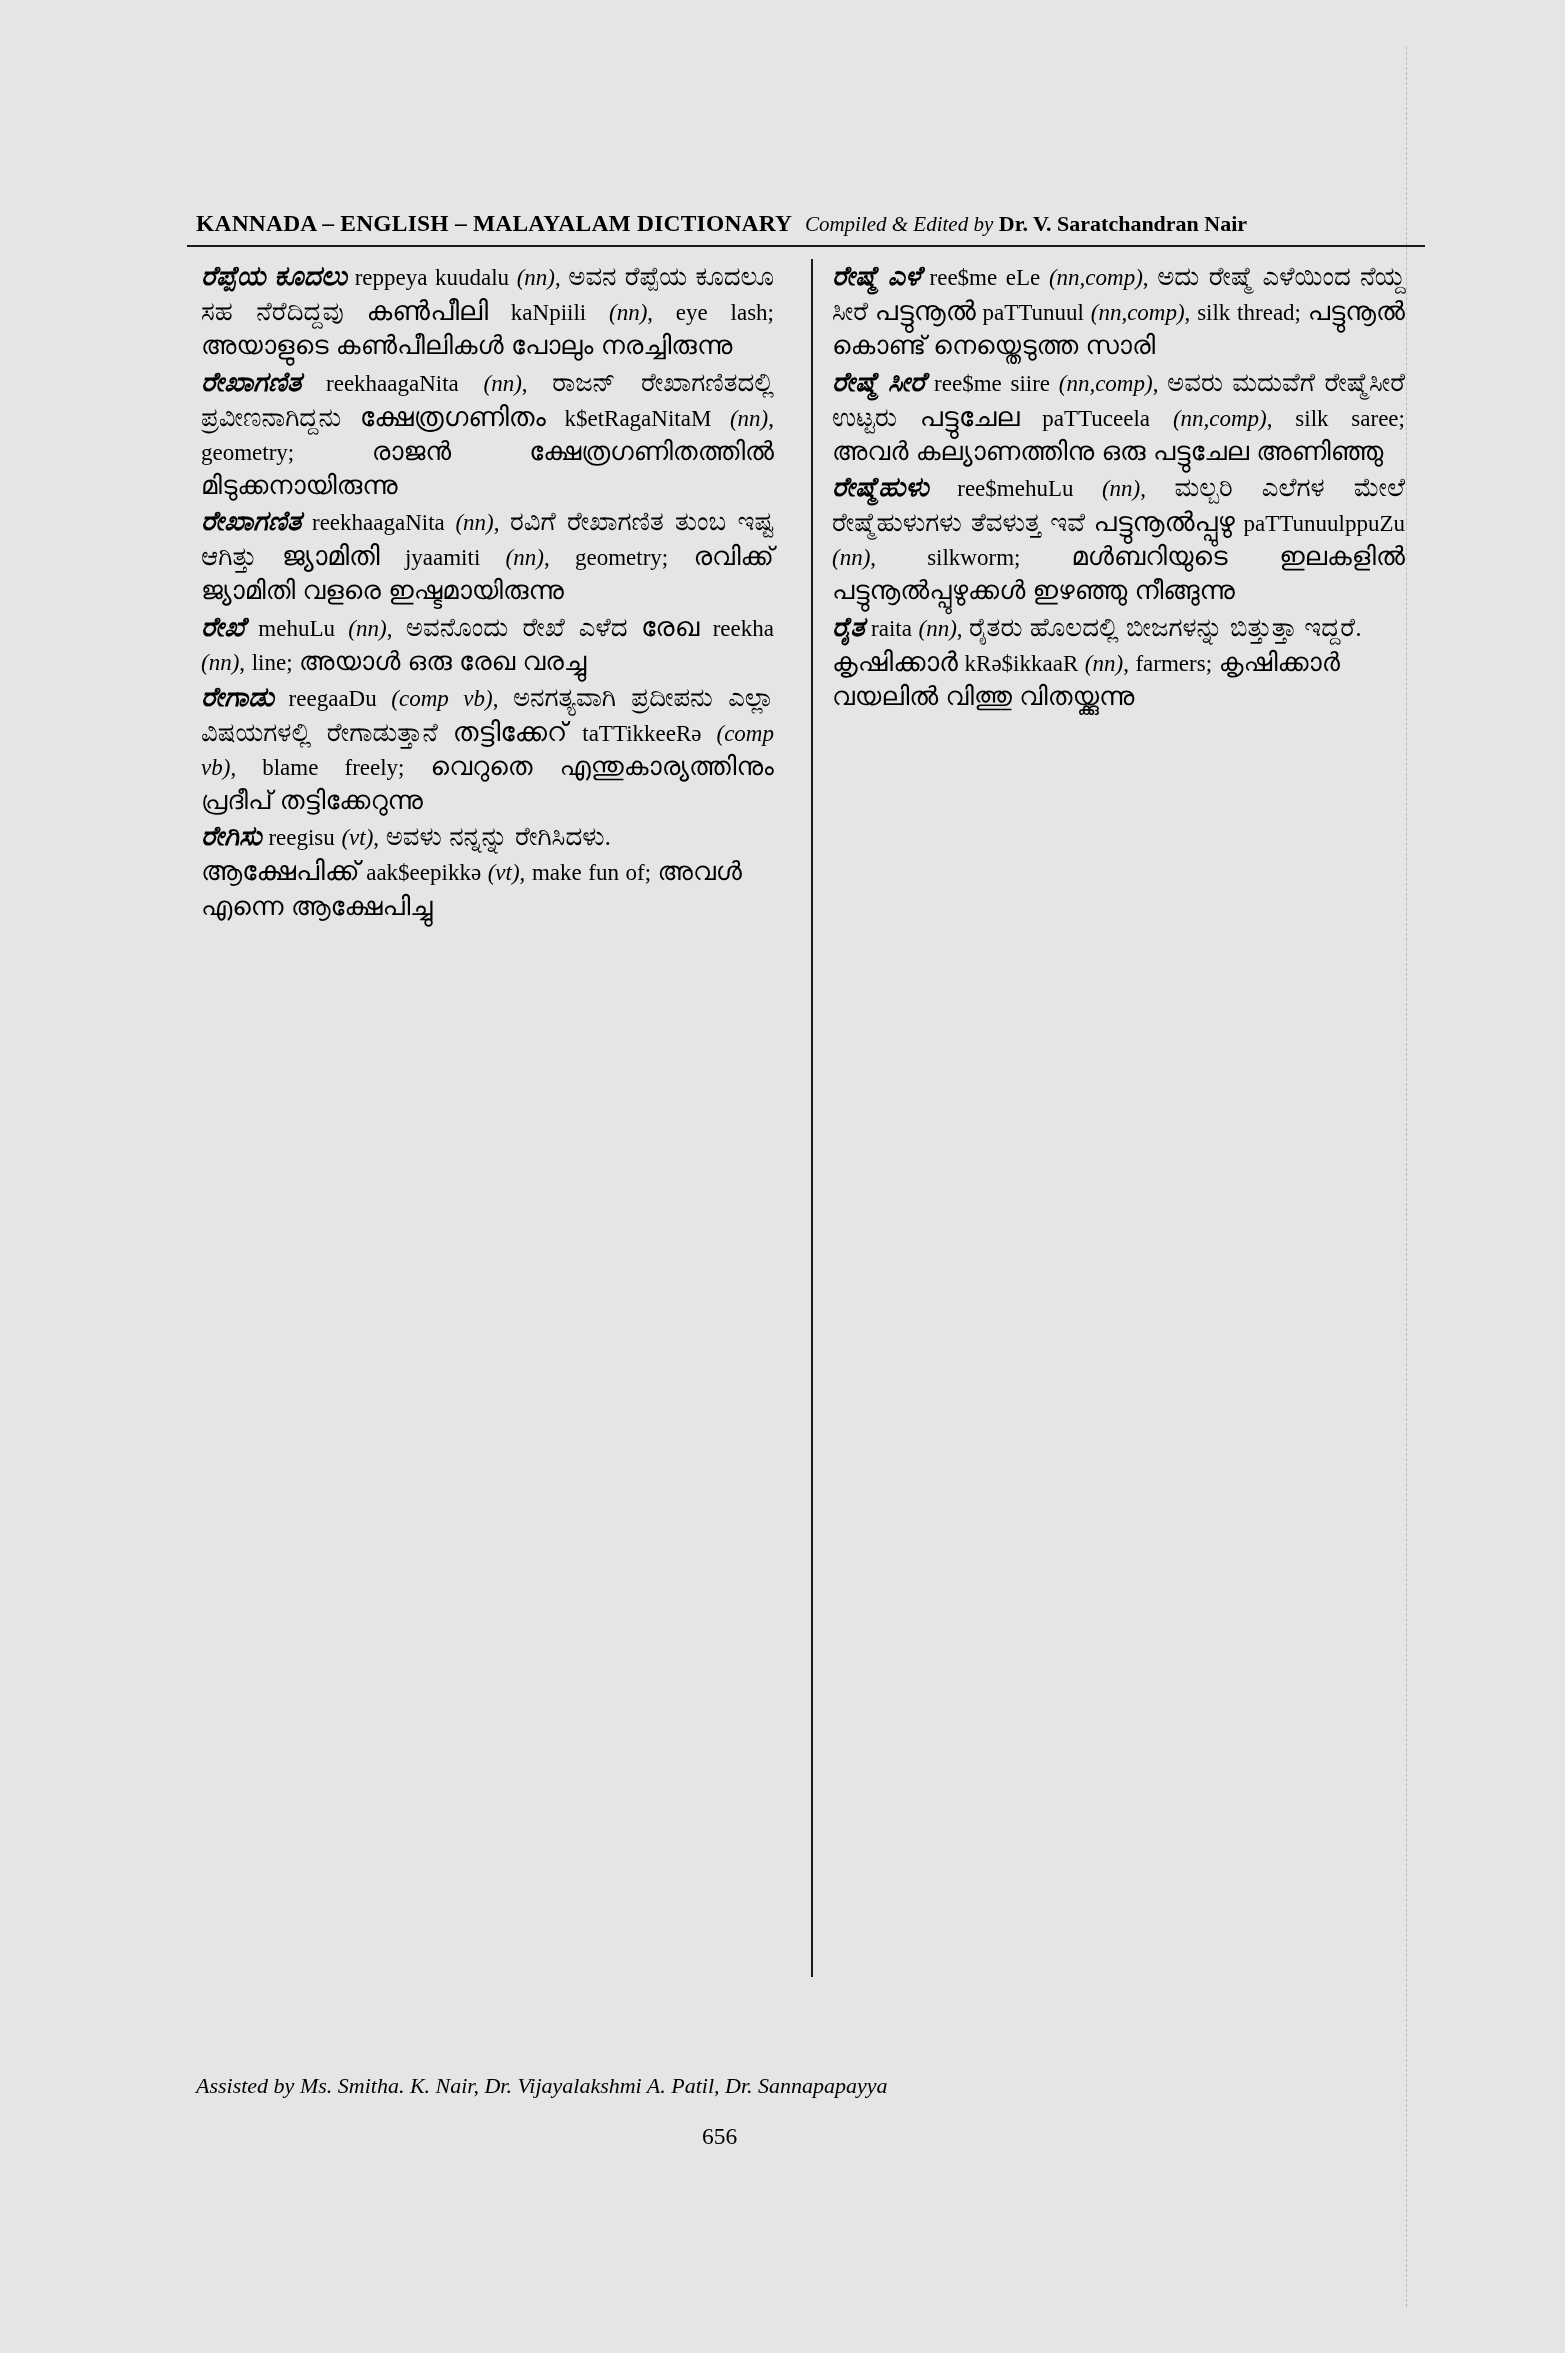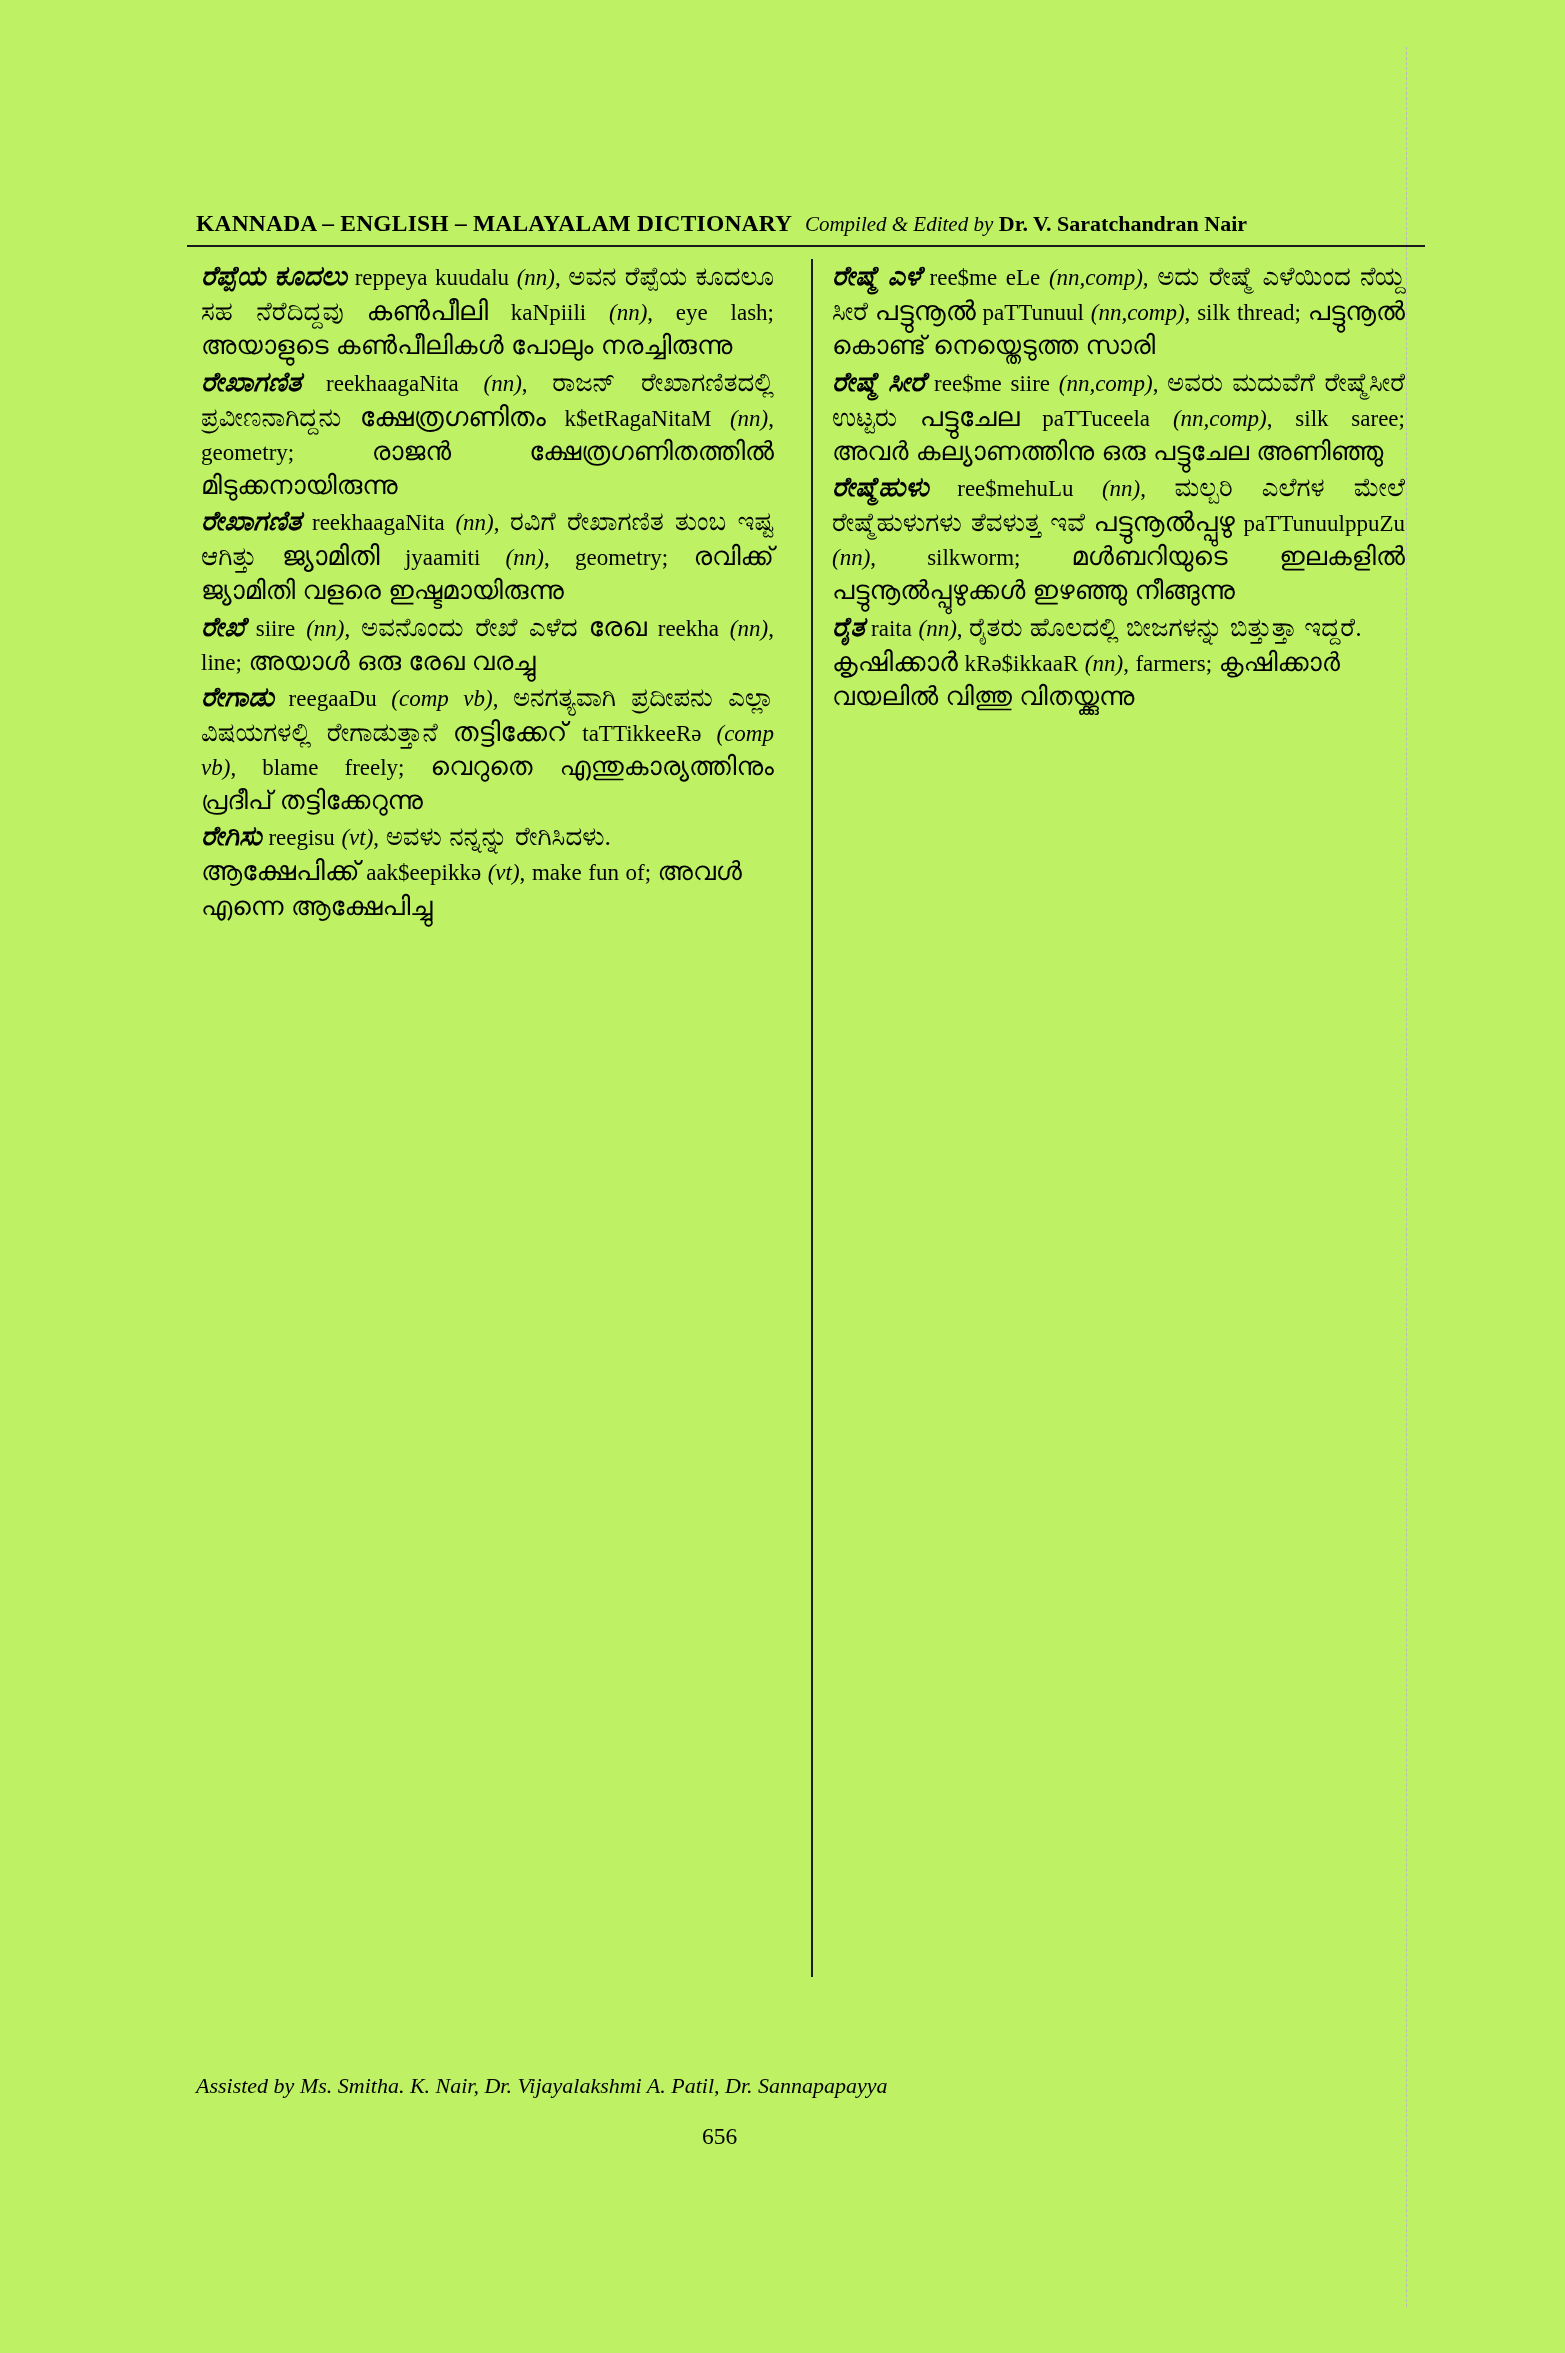--- a/index.html
+++ b/index.html
@@ -15,21 +15,21 @@
     color: #000000;
     overflow: hidden;
   }
 
   
   #page {
     position: absolute;
     left: 0; top: 0;
     width: 1565px;
     height: 2354px;
-    background: #bef264;
+    background: #e5e5e5;
   }
 
   
   #scan-edge {
     position: absolute;
     left: 1406px;
     top: 47px;
     width: 0;
     height: 2260px;
     border-left: 1.6px dashed #b9b9b9;
@@ -204,21 +204,21 @@
         <span class="indic">ರವಿಗೆ ರೇಖಾಗಣಿತ ತುಂಬ ಇಷ್ಟ ಆಗಿತ್ತು</span>
         <span class="ml-head">ജ്യാമിതി</span>
         <span class="rom">jyaamiti</span>
         <span class="tag">(nn)</span><span class="rom">,</span>
         <span class="gloss">geometry;</span>
         <span class="indic">രവിക്ക് ജ്യാമിതി വളരെ ഇഷ്ടമായിരുന്നു</span>
       </p>
 
       <p class="entry">
         <span class="kn-head">ರೇಖೆ</span>
-        <span class="rom">siire</span>
+        <span class="rom">mehuLu</span>
         <span class="tag">(nn)</span><span class="rom">,</span>
         <span class="indic">ಅವನೊಂದು ರೇಖೆ ಎಳೆದ</span>
         <span class="ml-head">രേഖ</span>
         <span class="rom">reekha</span>
         <span class="tag">(nn)</span><span class="rom">,</span>
         <span class="gloss">line;</span>
         <span class="indic">അയാൾ ഒരു രേഖ വരച്ചു</span>
       </p>
 
       <p class="entry">

